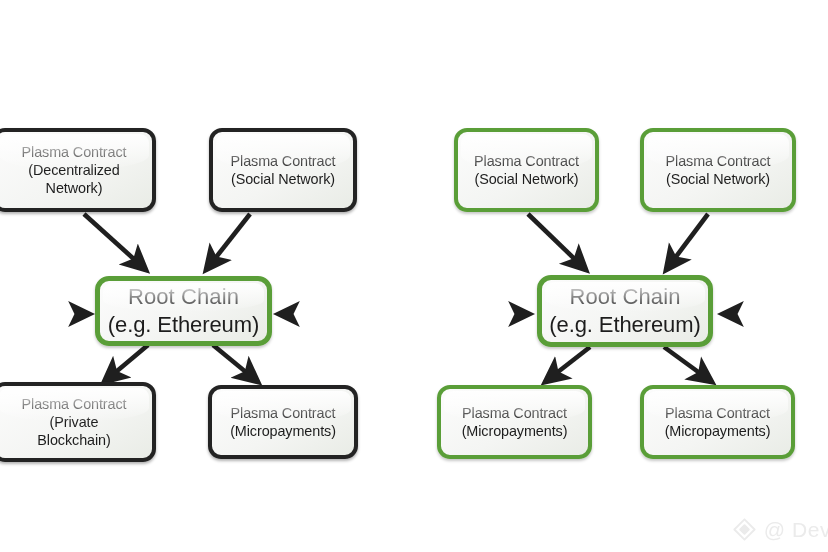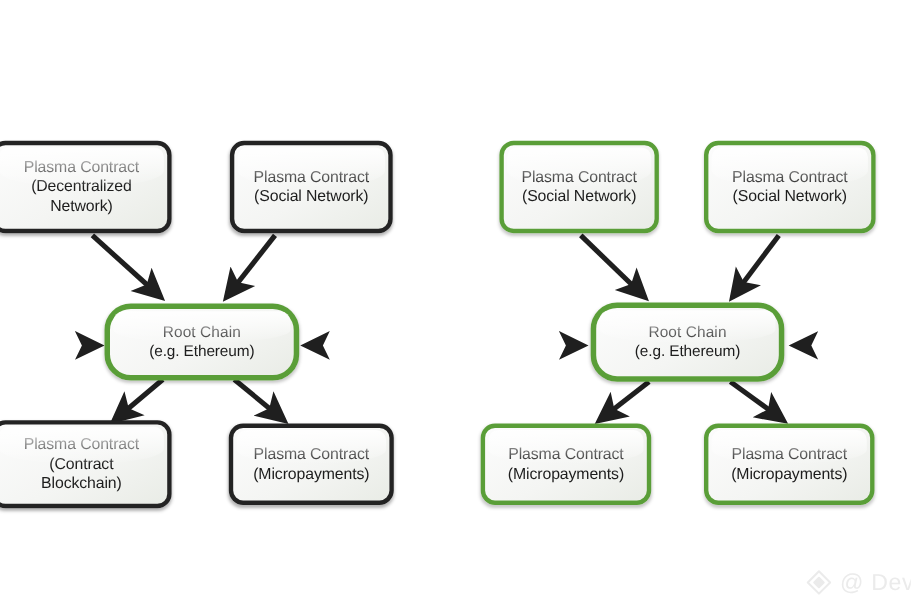--- a/index.html
+++ b/index.html
@@ -52,22 +52,22 @@
   .node.dark {
     border: 4px solid #232323;
     box-shadow: 0 2px 3px rgba(0,0,0,0.30);
   }
   .node.green {
     border: 4px solid #5a9e38;
     box-shadow: 0 2px 3px rgba(0,0,0,0.22);
   }
   .node.plasma { font-size: 14.4px; }
   .node.root {
-    font-size: 14px;
-    border-radius: 24px;
+    font-size: 22px;
+    border-radius: 14px;
     border-width: 5px;
   }
   .node.root .ln.t1 { letter-spacing: 0.1px; }
 
   
   .node::before {
     content: "";
     position: absolute;
     left: 3px; right: 3px; top: 2px;
     height: 46%;
@@ -168,21 +168,21 @@
     <span class="ln">(Social Network)</span>
   </div>
 
   <div class="node root green" style="left:95px; top:276px; width:177px; height:70px;">
     <span class="ln t1">Root Chain</span>
     <span class="ln">(e.g. Ethereum)</span>
   </div>
 
   <div class="node plasma dark" style="left:-8px; top:382px; width:164px; height:80px;">
     <span class="ln">Plasma Contract</span>
-    <span class="ln">(Contract</span>
+    <span class="ln">(Private</span>
     <span class="ln">Blockchain)</span>
   </div>
 
   <div class="node plasma dark" style="left:208px; top:385px; width:150px; height:74px;">
     <span class="ln">Plasma Contract</span>
     <span class="ln">(Micropayments)</span>
   </div>
 
   <div class="node plasma green" style="left:454px; top:128px; width:145px; height:84px;">
     <span class="ln">Plasma Contract</span>

